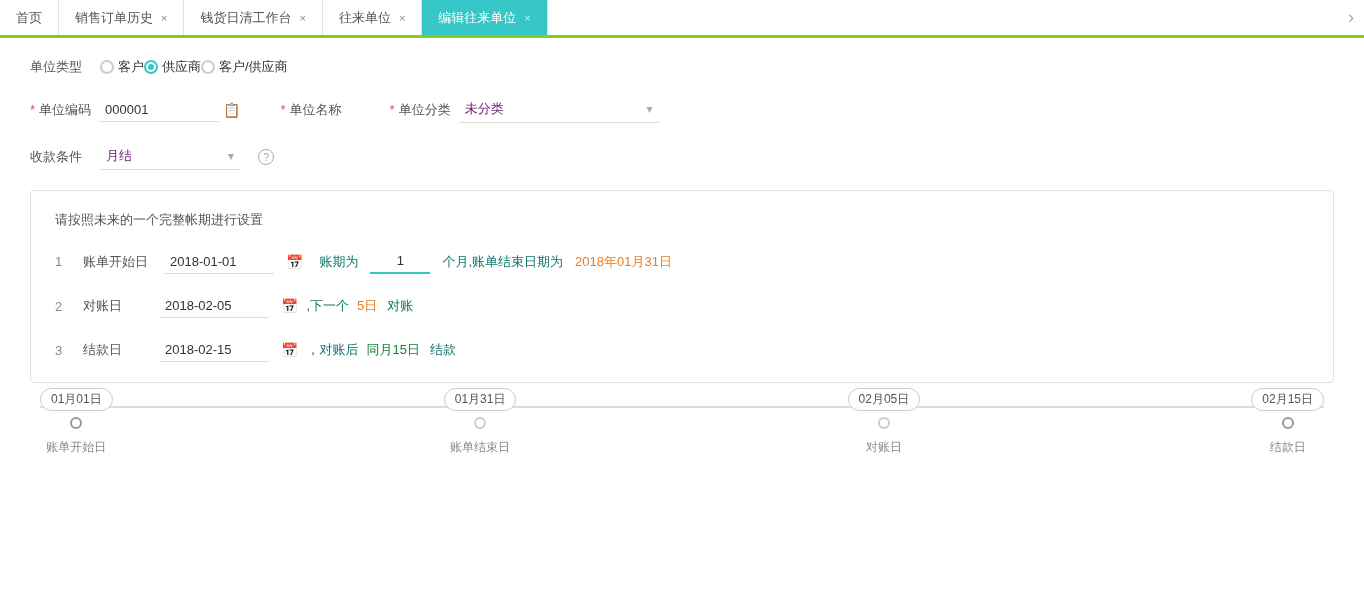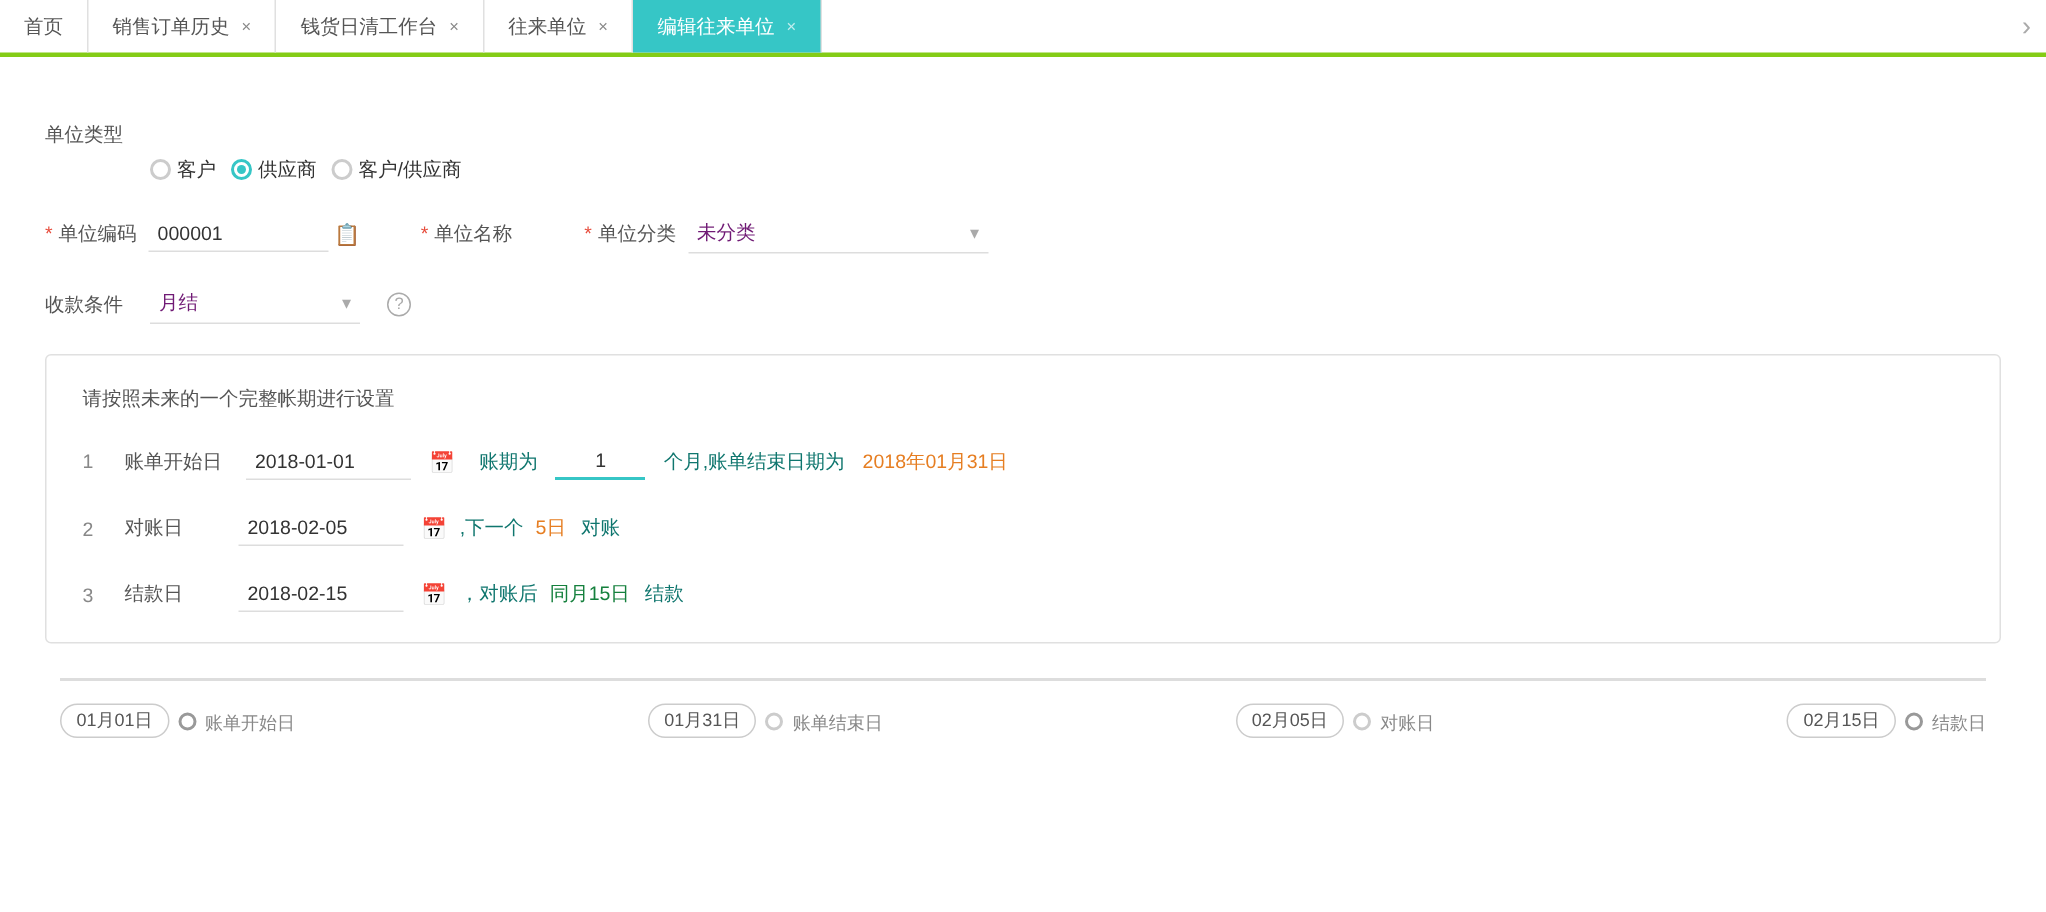--- a/index.html
+++ b/index.html
@@ -69,22 +69,21 @@
       margin-right: 8px;
       white-space: nowrap;
     }
     .required-star {
       color: #e74c3c;
       margin-right: 4px;
     }
     .radio-group {
       display: flex;
       align-items: center;
-      gap: 10px;
-      margin-top: 46px;
+      gap: 0;
     }
     .radio-item {
       display: flex;
       align-items: center;
       gap: 4px;
       cursor: pointer;
     }
     .radio-circle {
       width: 14px;
       height: 14px;
@@ -253,23 +252,23 @@
     .timeline-points {
       display: flex;
       align-items: flex-start;
       width: 100%;
       justify-content: space-between;
       position: relative;
       z-index: 1;
     }
     .timeline-point {
       display: flex;
+      flex-direction: column;
       align-items: center;
       gap: 6px;
-      margin-top: 35px;
     }
     .tl-dot {
       width: 12px;
       height: 12px;
       border-radius: 50%;
       border: 2px solid #ccc;
       background: #fff;
     }
     .tl-dot.start { border-color: #999; }
     .tl-dot.end { border-color: #999; }

